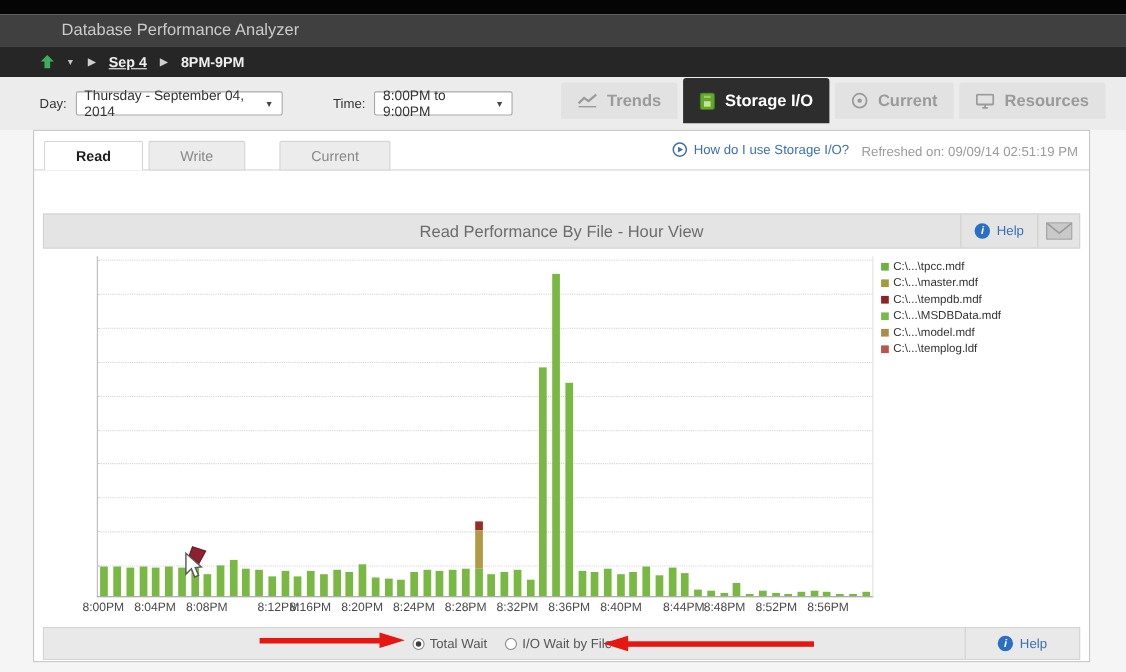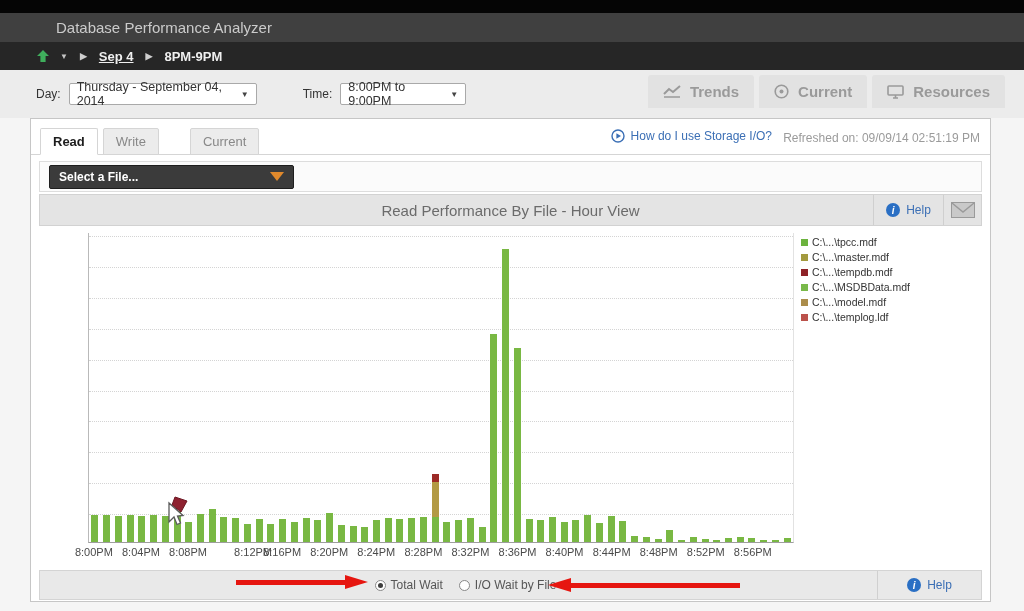--- a/index.html
+++ b/index.html
@@ -31,21 +31,21 @@
              align-items:center; gap:9px; padding:0 15px; border-radius:3px 3px 0 0; cursor:pointer; }
   .nav-tab.active { height:41px; background:#2d2d2d; color:#fff; margin-bottom:-4px; }
 
   
   .panel { position:absolute; left:30px; top:118px; width:961px; height:484px;
            background:#fff; border:1px solid #c6c6c6; }
 
   .subtab-row { position:absolute; left:0; right:0; top:0; height:36px;
                 border-bottom:1px solid #d5d5d5; display:flex; align-items:flex-end; padding-left:9px; gap:5px; }
   .subtab { font-size:13px; color:#888; background:#ececec; border:1px solid #d5d5d5;
-            padding:5px 12px 5px; margin-bottom:-1px; border-radius:2px 2px 0 0; cursor:pointer; }
+            padding:5px 28px 5px; margin-bottom:-1px; border-radius:2px 2px 0 0; cursor:pointer; }
   .subtab.active { background:#fff; color:#1d1d1d; font-weight:bold; border-bottom:1px solid #fff; }
   .subtab.gap { margin-left:26px; }
   .howto-link { position:absolute; right:218px; top:10px; display:flex; align-items:center; gap:6px;
                 color:#3b6fb5; font-size:12px; cursor:pointer; }
   .refreshed { position:absolute; right:10px; top:12px; color:#9b9b9b; font-size:12px; }
 
   .file-row { position:absolute; left:8px; right:8px; top:42px; height:31px; background:#fbfbfb;
               border:1px solid #ddd; display:flex; align-items:center; padding-left:9px; }
   .file-select { width:245px; height:24px; background:#3b3b3b; border:1px solid #1e1e1e; border-radius:2px;
                  color:#fff; font-size:12px; font-weight:bold; display:flex; align-items:center;
@@ -140,20 +140,30 @@
     <div class="nav-tabs">
       <div class="nav-tab">
         <span style="display:inline-flex;">
           <svg width="18" height="13" viewBox="0 0 18 13">
               <path d="M1,9 L6,4 L10,7 L17,1" stroke="#9a9a9a" stroke-width="2" fill="none"></path>
               <path d="M1,12 H17" stroke="#9a9a9a" stroke-width="1.5"></path>
             </svg>
         </span>
         <span>Trends</span>
       </div>
+      <div class="nav-tab active">
+        <span style="display:inline-flex;">
+          <svg width="14" height="16" viewBox="0 0 14 16">
+              <rect x="0.5" y="0.5" width="13" height="15" rx="2" fill="#64a82e" stroke="#3e7a1a"></rect>
+              <rect x="4" y="8" width="6" height="5" fill="#c4e49a"></rect>
+              <rect x="4" y="3" width="6" height="2" fill="#9cc96c"></rect>
+            </svg>
+        </span>
+        <span>Storage I/O</span>
+      </div>
       <div class="nav-tab">
         <span style="display:inline-flex;">
           <svg width="15" height="15" viewBox="0 0 15 15">
               <circle cx="7.5" cy="7.5" r="6.3" stroke="#9a9a9a" stroke-width="1.6" fill="none"></circle>
               <circle cx="7.5" cy="7.5" r="2" fill="#9a9a9a"></circle>
             </svg>
         </span>
         <span>Current</span>
       </div>
       <div class="nav-tab">
@@ -179,26 +189,20 @@
           <svg width="14" height="14" viewBox="0 0 14 14">
               <circle cx="7" cy="7" r="6" stroke="#3b6fb5" stroke-width="1.4" fill="none"></circle>
               <path d="M5.4,4.3 L10,7 L5.4,9.7 Z" fill="#3b6fb5"></path>
             </svg>
         </span>
         <span>How do I use Storage I/O?</span>
       </div>
       <span class="refreshed">Refreshed on: 09/09/14 02:51:19 PM</span>
     </div>
 
-    <div class="file-row">
-      <div class="file-select">
-        <span>Select a File...</span>
-        <span class="orange-caret"></span>
-      </div>
-    </div>
 
     <div class="chart-header">
       <div class="chart-title">Read Performance By File - Hour View</div>
       <div class="hdr-seg hdr-help">
         <span class="info-i">i</span>
         <span>Help</span>
       </div>
       <div class="hdr-seg hdr-mail">
         <span style="display:inline-flex;">
           <svg width="24" height="16" viewBox="0 0 24 16">
@@ -530,21 +534,21 @@
         <span class="tick" style="left: 7.5%;">8:04PM</span>
         <span class="tick" style="left: 14.1667%;">8:08PM</span>
         <span class="tick" style="left: 20.8333%; padding-left: 36px;">8:12PM</span>
         <span class="tick" style="left: 27.5%;">8:16PM</span>
         <span class="tick" style="left: 34.1667%;">8:20PM</span>
         <span class="tick" style="left: 40.8333%;">8:24PM</span>
         <span class="tick" style="left: 47.5%;">8:28PM</span>
         <span class="tick" style="left: 54.1667%;">8:32PM</span>
         <span class="tick" style="left: 60.8333%;">8:36PM</span>
         <span class="tick" style="left: 67.5%;">8:40PM</span>
-        <span class="tick" style="left: 74.1667%;">8:44PM</span>
+        <span class="tick" style="left: 74.1667%; padding-left: 20px;">8:44PM</span>
         <span class="tick" style="left: 80.8333%;">8:48PM</span>
         <span class="tick" style="left: 87.5%;">8:52PM</span>
         <span class="tick" style="left: 94.1667%;">8:56PM</span>
       </div>
     <div class="legend">
         <div class="legend-row">
           <span class="legend-swatch" style="background: rgb(108, 179, 62);"></span>
           <span class="legend-label">C:\...\tpcc.mdf</span>
         </div>
         <div class="legend-row">

